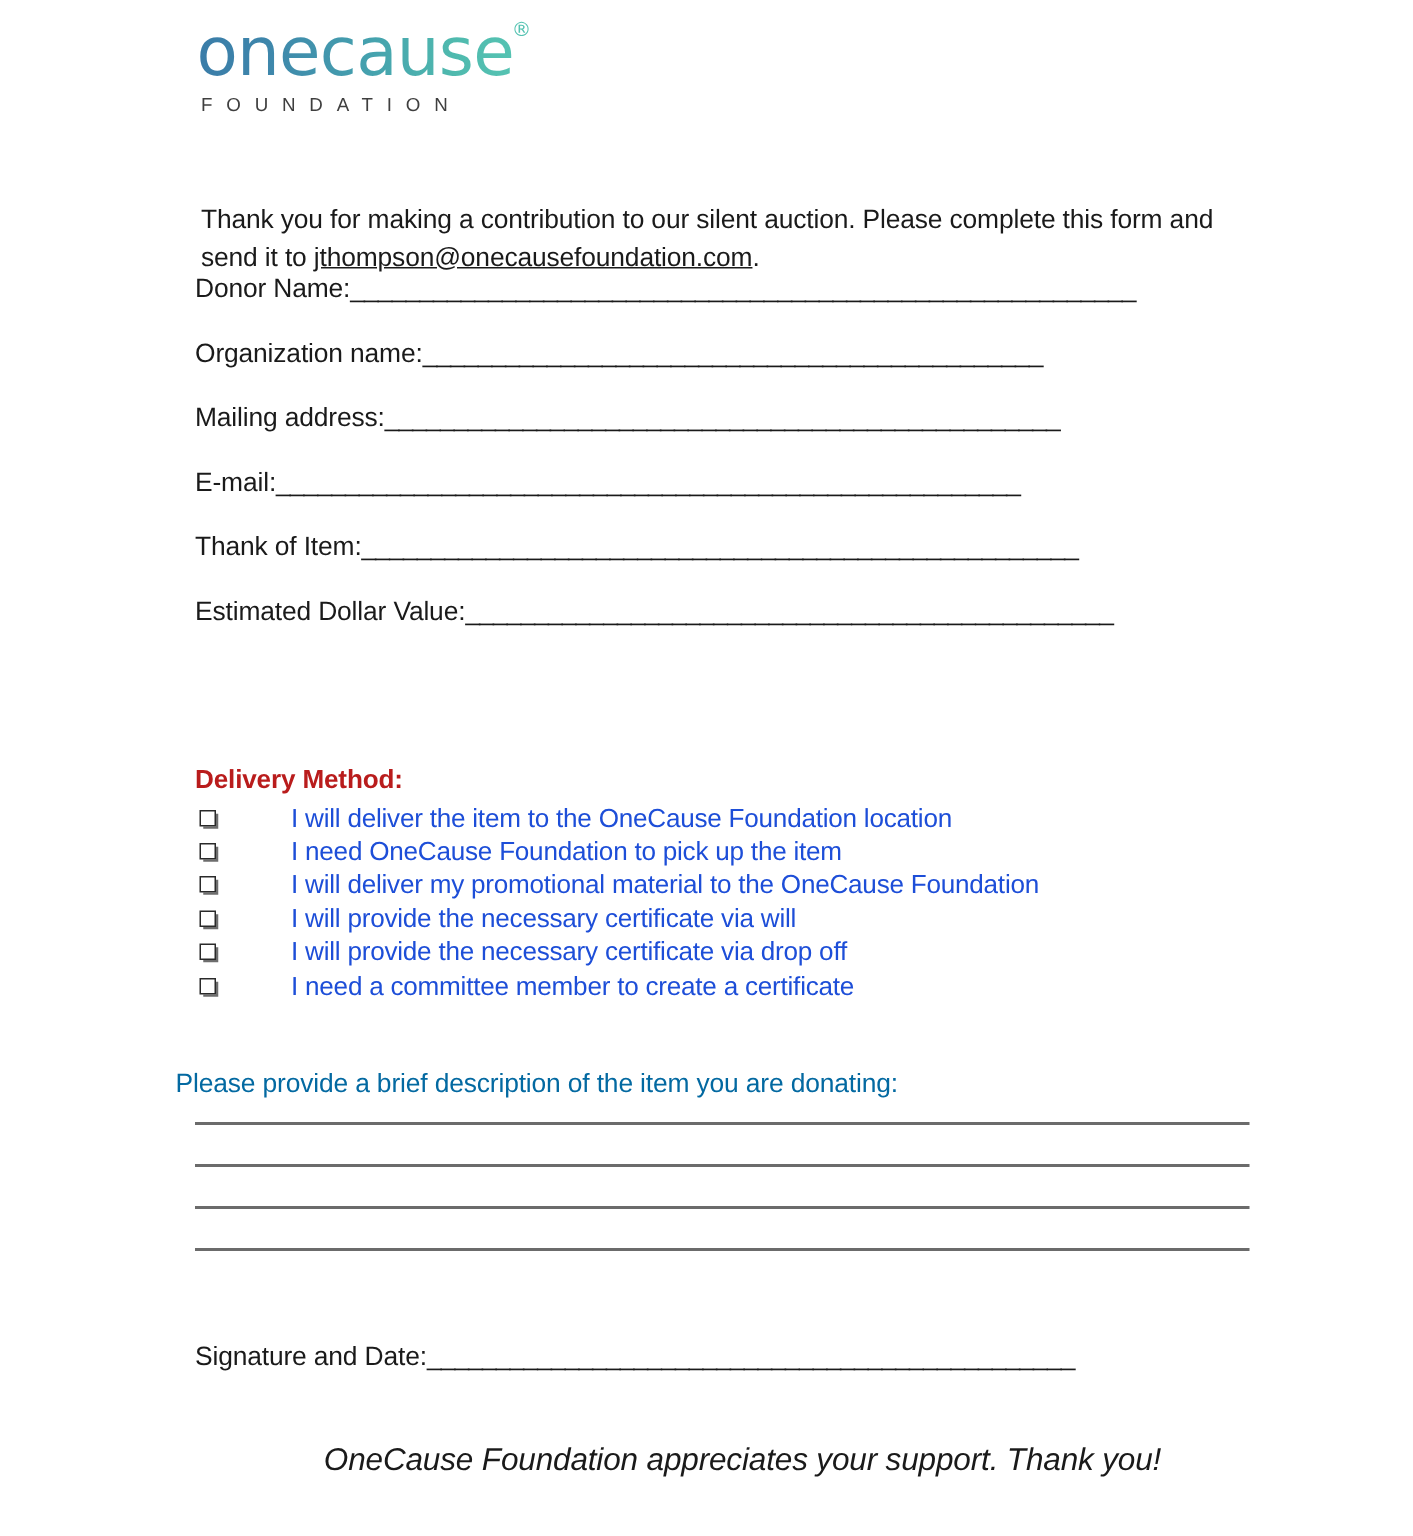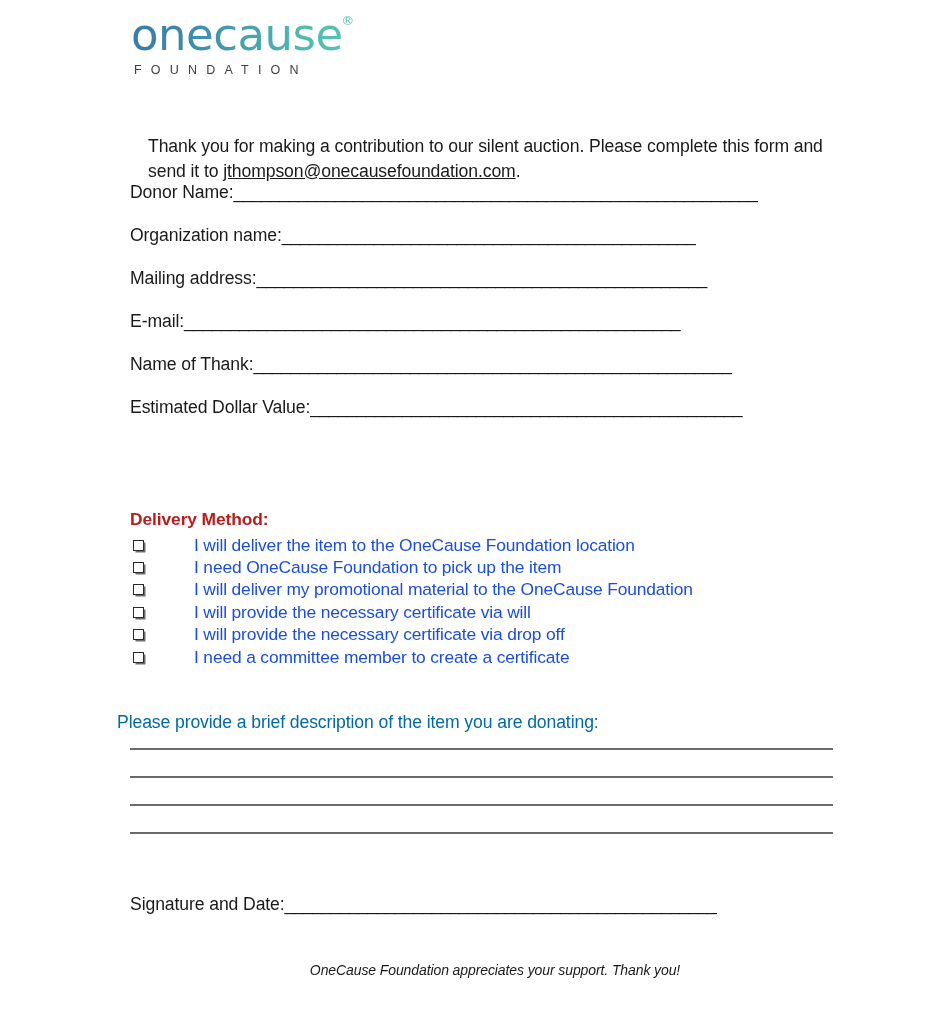--- a/index.html
+++ b/index.html
@@ -59,21 +59,21 @@
     letter-spacing: 9.2px;
     color: #3f3f3f;
     margin-top: 6px;
     margin-left: 3px;
     font-weight: 400;
   }
 
   
   .intro {
     position: absolute;
-    left: 148px;
+    left: 134px;
     top: 116px;
     width: 682px;
     font-size: 17.6px;
     line-height: 25px;
     color: #1a1a1a;
     letter-spacing: -0.1px;
   }
   .email-link {
     text-decoration: underline;
     color: #1a1a1a;
@@ -188,21 +188,21 @@
   }
 
   
   .footer {
     position: absolute;
     left: 0;
     top: 962px;
     width: 942px;
     text-align: center;
     padding-left: 48px;
-    font-size: 14px;
+    font-size: 21px;
     font-style: italic;
     color: #1a1a1a;
     letter-spacing: -0.1px;
   }
 </style>
 </head>
 <body>
 
 <div class="page">
 
@@ -222,21 +222,21 @@
     <div class="field-row">
       <span class="field-label">Organization name:</span><span class="field-rule">_____________________________________________</span>
     </div>
     <div class="field-row">
       <span class="field-label">Mailing address:</span><span class="field-rule">_________________________________________________</span>
     </div>
     <div class="field-row">
       <span class="field-label">E-mail:</span><span class="field-rule">______________________________________________________</span>
     </div>
     <div class="field-row">
-      <span class="field-label">Name of Thank:</span><span class="field-rule">____________________________________________________</span>
+      <span class="field-label">Thank of Item:</span><span class="field-rule">____________________________________________________</span>
     </div>
     <div class="field-row">
       <span class="field-label">Estimated Dollar Value:</span><span class="field-rule">_______________________________________________</span>
     </div>
   </div>
 
   <div class="delivery">
     <div class="delivery-title">Delivery Method:</div>
 
     <div class="check-row">

